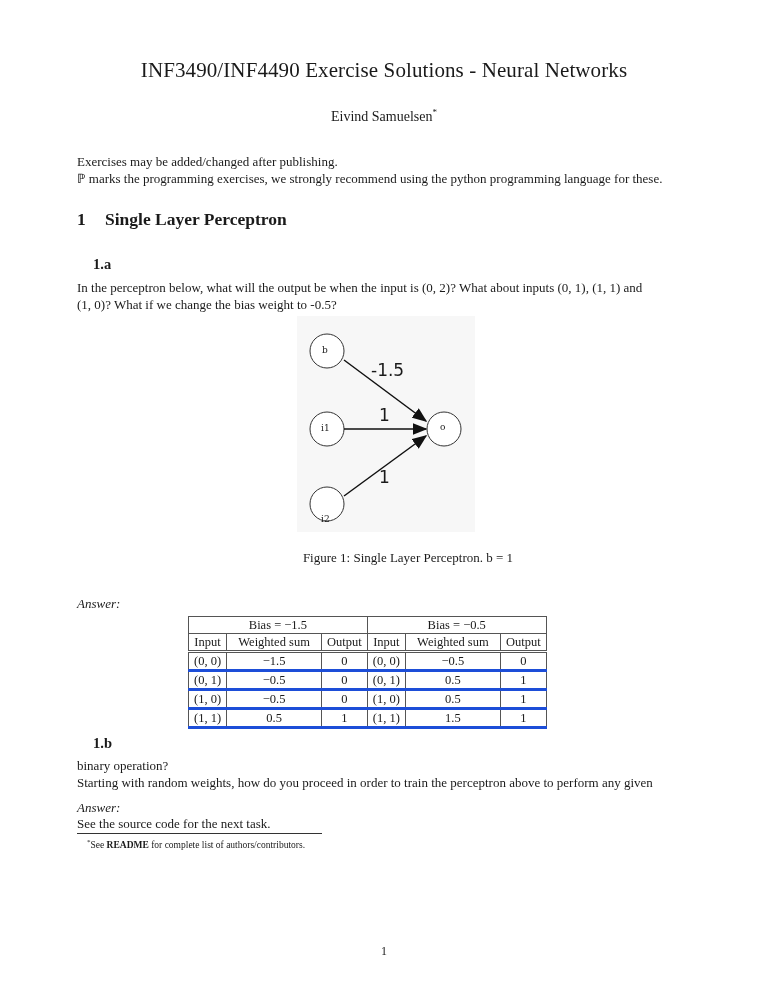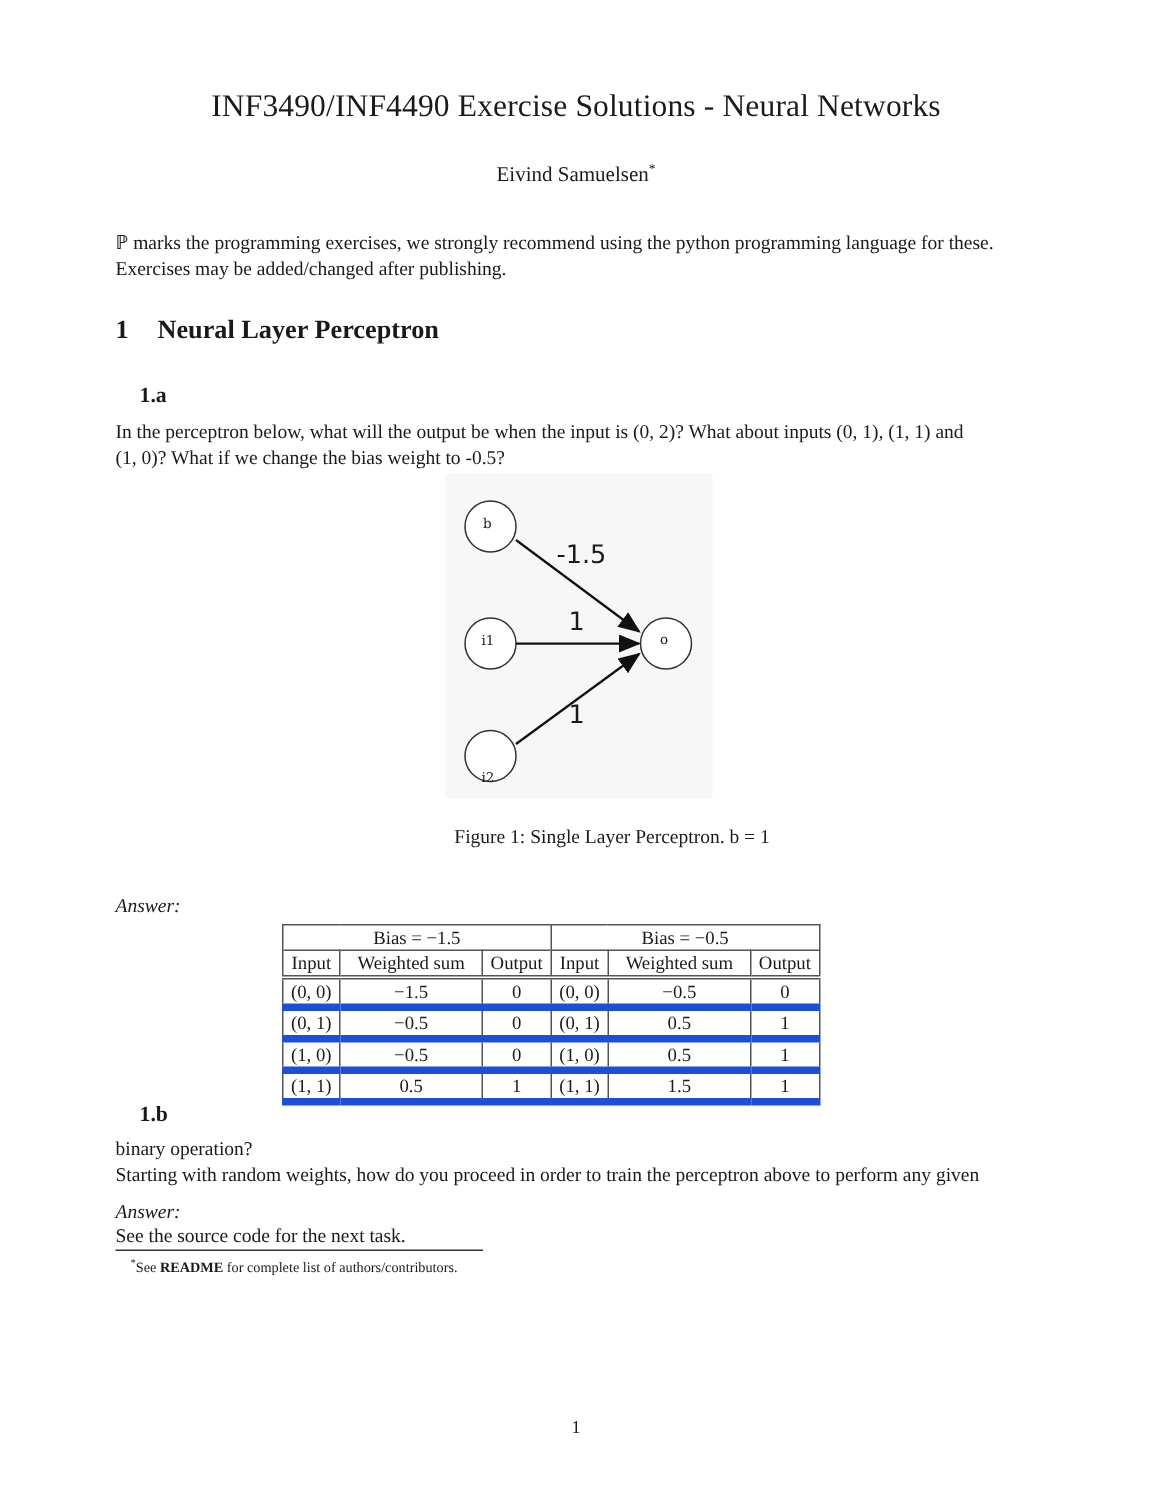--- a/index.html
+++ b/index.html
@@ -14,38 +14,38 @@
   .sec .num { display:inline-block; width:28px; }
   .subsec { font-family:"Liberation Serif", serif; font-weight:bold; font-size:14.5px; left:93px; }
   .fig { left:297px; top:316px; width:178px; height:216px; background:#f7f7f7; }
   .caption { left:0; width:768px; top:550px; text-align:center; font-family:"Liberation Serif", serif; font-size:13px;padding-left:24px; }
   .answer-label { font-style:italic; font-family:"Liberation Serif", serif; font-size:13px; left:77px; }
   table.res { position:absolute; left:188px; top:616px; border-collapse:collapse; font-family:"Liberation Serif", serif; font-size:12.5px; }
   table.res td { padding:0 5px; height:16px; text-align:center; border-left:1px solid #555; border-right:1px solid #555; white-space:nowrap; }
   table.res tr.top td { border-top:1px solid #555; }
   table.res tr.hdr td { border-top:1px solid #555; }
   table.res tr.first td { border-top:3px double #555; }
-  table.res tr.row td { border-bottom:5px solid #1d4ed8; }
+  table.res tr.row td { border-bottom:3px solid #1d4ed8; }
   .footrule { left:77px; top:833px; width:245px; height:0; border-top:1px solid #333; }
   .footnote { left:77px; top:838px; font-family:"Liberation Serif", serif; font-size:9.5px; padding-left:10px; }
   .footnote b { font-weight:bold; }
   .pagenum { left:0; width:768px; top:944px; text-align:center; font-family:"Liberation Serif", serif; font-size:12px; }
 </style>
 </head>
 <body>
 
 <div class="abs title">INF3490/INF4490 Exercise Solutions - Neural Networks</div>
 <div class="abs author"><span>Eivind Samuelsen</span><sup>*</sup></div>
 
 <div class="abs body-text" style="top:153px;">
+  <div>Exercises may be added/changed after publishing.</div>
   <div>ℙ marks the programming exercises, we strongly recommend using the python programming language for these.</div>
-  <div>Exercises may be added/changed after publishing.</div>
 </div>
 
-<div class="abs sec"><span class="num">1</span><span>Neural Layer Perceptron</span></div>
+<div class="abs sec"><span class="num">1</span><span>Single Layer Perceptron</span></div>
 
 <div class="abs subsec" style="top:256px;">1.a</div>
 <div class="abs body-text" style="top:279px;">
   <div>In the perceptron below, what will the output be when the input is (0, 2)? What about inputs (0, 1), (1, 1) and</div>
   <div>(1, 0)? What if we change the bias weight to -0.5?</div>
 </div>
 
 <div class="abs fig">
   <svg width="178" height="216" viewBox="0 0 178 216">
     <defs>

